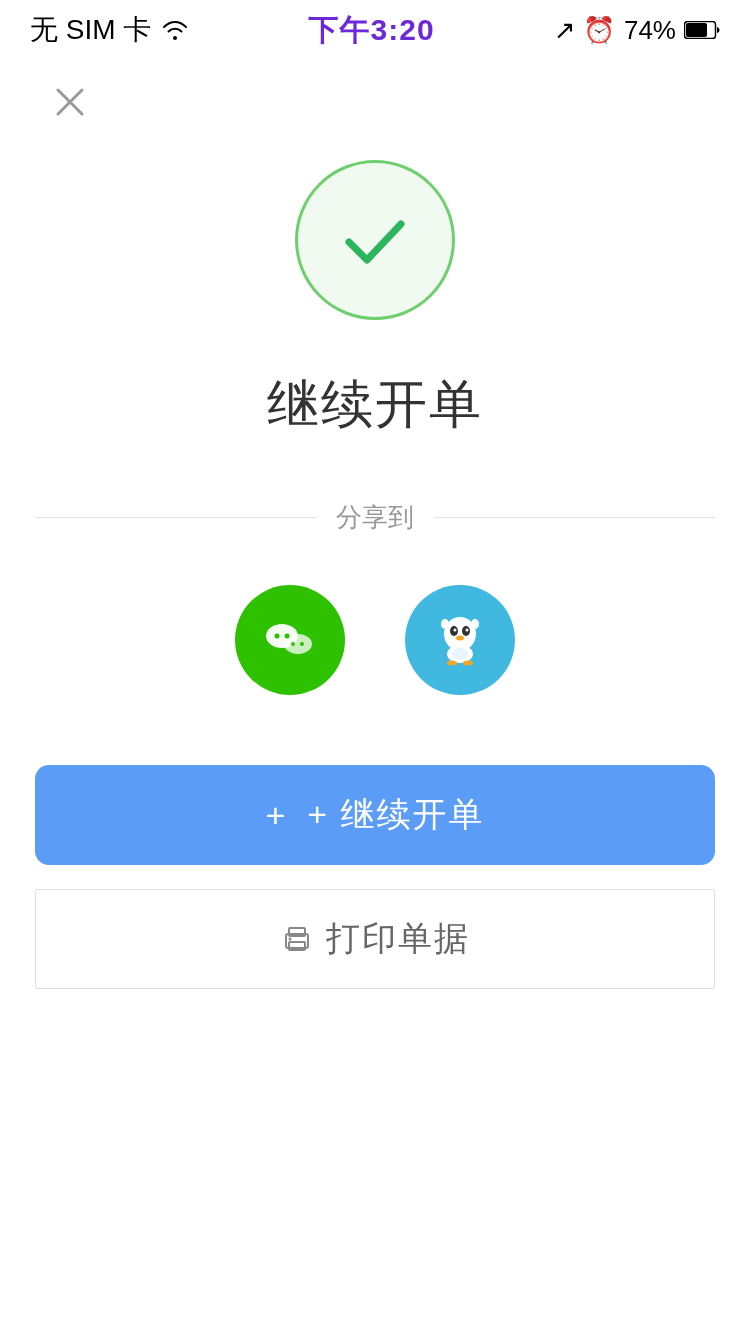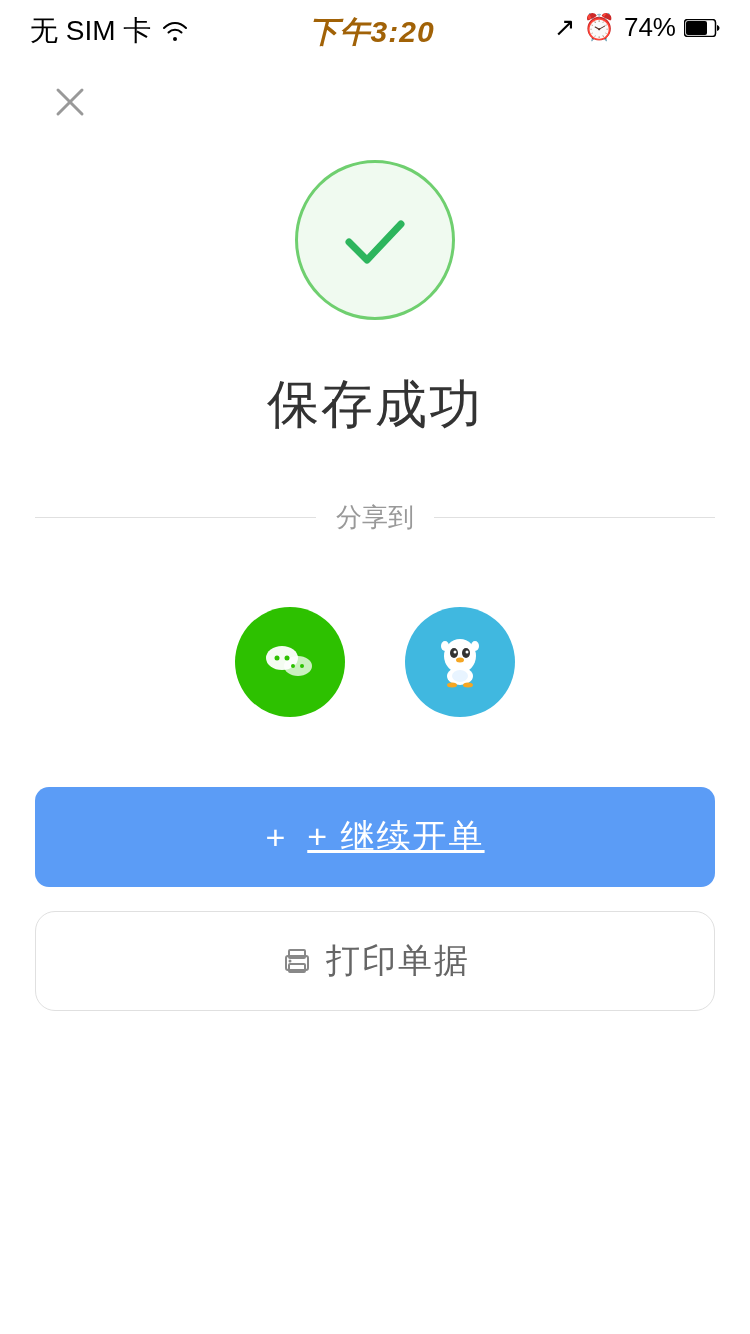--- a/index.html
+++ b/index.html
@@ -12,46 +12,45 @@
       font-family: -apple-system, "PingFang SC", "Helvetica Neue", Arial, sans-serif;
       overflow: hidden;
       position: relative;
     }
 
     
     .status-bar {
       width: 100%;
       height: 60px;
       display: flex;
-      align-items: flex-start;
+      align-items: center;
       justify-content: space-between;
-      padding: 12px 30px;
+      padding: 0 30px;
       background: #fff;
     }
 
     .status-left {
       display: flex;
       align-items: center;
       gap: 10px;
       font-size: 28px;
       color: #000;
     }
 
     .wifi-icon {
       display: inline-block;
       width: 28px;
       height: 22px;
     }
 
     .status-center {
       font-size: 30px;
       font-weight: 600;
-      color: #a16207;
+      color: #6d28d9;
       letter-spacing: 1px;
-      font-style: italic;
     }
 
     .status-right {
       display: flex;
       align-items: center;
       gap: 8px;
       font-size: 26px;
       color: #000;
     }
 
@@ -107,21 +106,21 @@
       margin-bottom: 60px;
       letter-spacing: 2px;
     }
 
     
     .share-divider {
       width: 680px;
       position: relative;
       display: flex;
       align-items: center;
-      margin-bottom: 72px;
+      margin-bottom: 50px;
     }
 
     .share-divider::before,
     .share-divider::after {
       content: '';
       flex: 1;
       height: 1px;
       background: #e0e0e0;
     }
 
@@ -178,21 +177,21 @@
       font-size: 34px;
       color: #fff;
       font-weight: 400;
       letter-spacing: 2px;
     }
 
     .btn-secondary {
       width: 100%;
       height: 100px;
       background: #fff;
-      border-radius: 20px;
+      border-radius: 2px;
       border: 1px solid #e0e0e0;
       display: flex;
       align-items: center;
       justify-content: center;
       gap: 12px;
       cursor: pointer;
       font-size: 34px;
       color: #666;
       font-weight: 400;
       letter-spacing: 2px;
@@ -237,21 +236,21 @@
 </div>
 
 <div class="main-content">
 
   <div class="success-circle">
     <svg class="check-icon" viewBox="0 0 80 80" fill="none">
       <polyline points="14,42 32,60 66,24" stroke="#2db55d" stroke-width="7" stroke-linecap="round" stroke-linejoin="round"></polyline>
     </svg>
   </div>
 
-  <div class="success-title">保存成功</div>
+  <div class="success-title">继续开单</div>
 
   <div class="share-divider">
     <span class="share-label">分享到</span>
   </div>
 
   <div class="share-icons">
 
     <div class="share-icon-btn wechat-btn">
       <svg width="60" height="60" viewBox="0 0 60 60" fill="none">
 
@@ -288,21 +287,21 @@
         <ellipse cx="17" cy="16" rx="4" ry="5" fill="white"></ellipse>
         <ellipse cx="47" cy="16" rx="4" ry="5" fill="white"></ellipse>
       </svg>
     </div>
   </div>
 
   <div class="action-buttons">
 
     <button class="btn-primary">
       <span class="btn-icon" style="font-size:34px;">+</span>
-      <span style="margin-left:8px;text-decoration:underline;">+ 继续开单</span>
+      <span style="margin-left:8px;">+ 继续开单</span>
     </button>
 
     <button class="btn-secondary">
       <span class="btn-icon">
         <svg width="34" height="34" viewBox="0 0 34 34" fill="none">
           <rect x="6" y="12" width="22" height="14" rx="2" stroke="#888" stroke-width="2" fill="none"></rect>
           <rect x="9" y="6" width="16" height="8" rx="1" stroke="#888" stroke-width="2" fill="none"></rect>
           <rect x="9" y="20" width="16" height="8" rx="1" stroke="#888" stroke-width="2" fill="none"></rect>
           <circle cx="10" cy="17" r="1.5" fill="#888"></circle>
         </svg>

